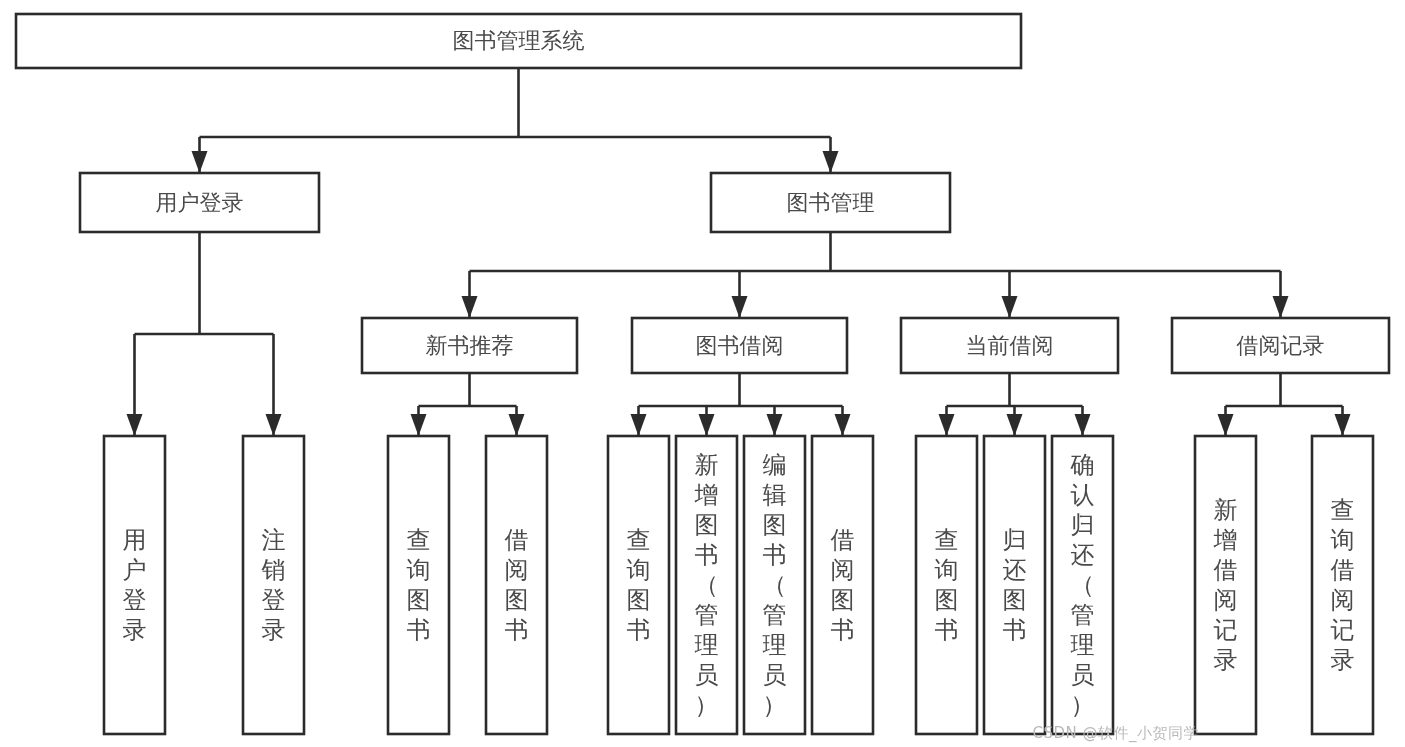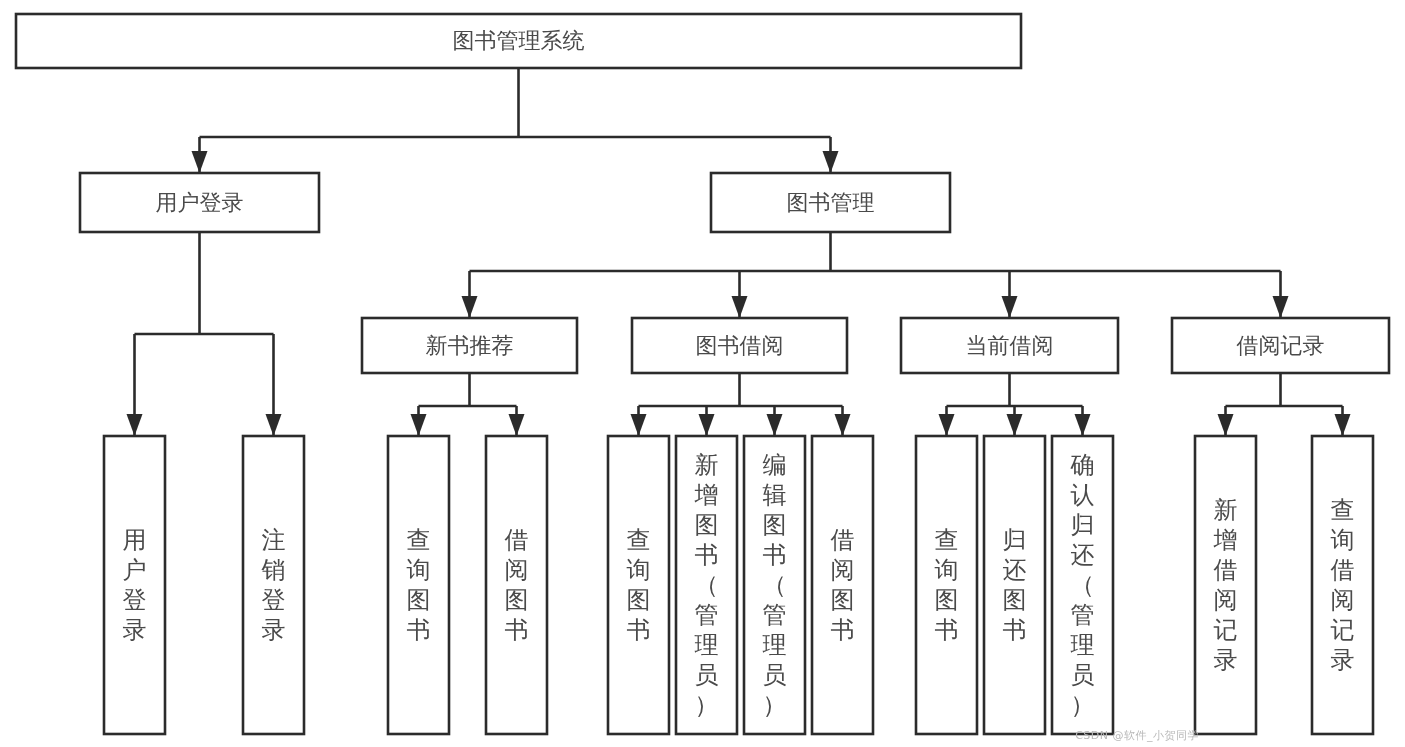--- a/index.html
+++ b/index.html
@@ -54,21 +54,21 @@
     fill: #4a4a4a;
     font-family: "DejaVu Sans", "Liberation Sans", sans-serif;
     font-size: 24px;
     text-anchor: middle;
   }
   .watermark-text {
     position: absolute;
     right: 8px;
     bottom: 4px;
     color: #b9b9b9;
-    font-size: 11px;
+    font-size: 15px;
     font-family: "DejaVu Sans", "Liberation Sans", sans-serif;
     letter-spacing: 0.5px;
     white-space: nowrap;
     pointer-events: none;
   }
 </style>
 </head>
 <body>
 
 <div id="diagram-root">

